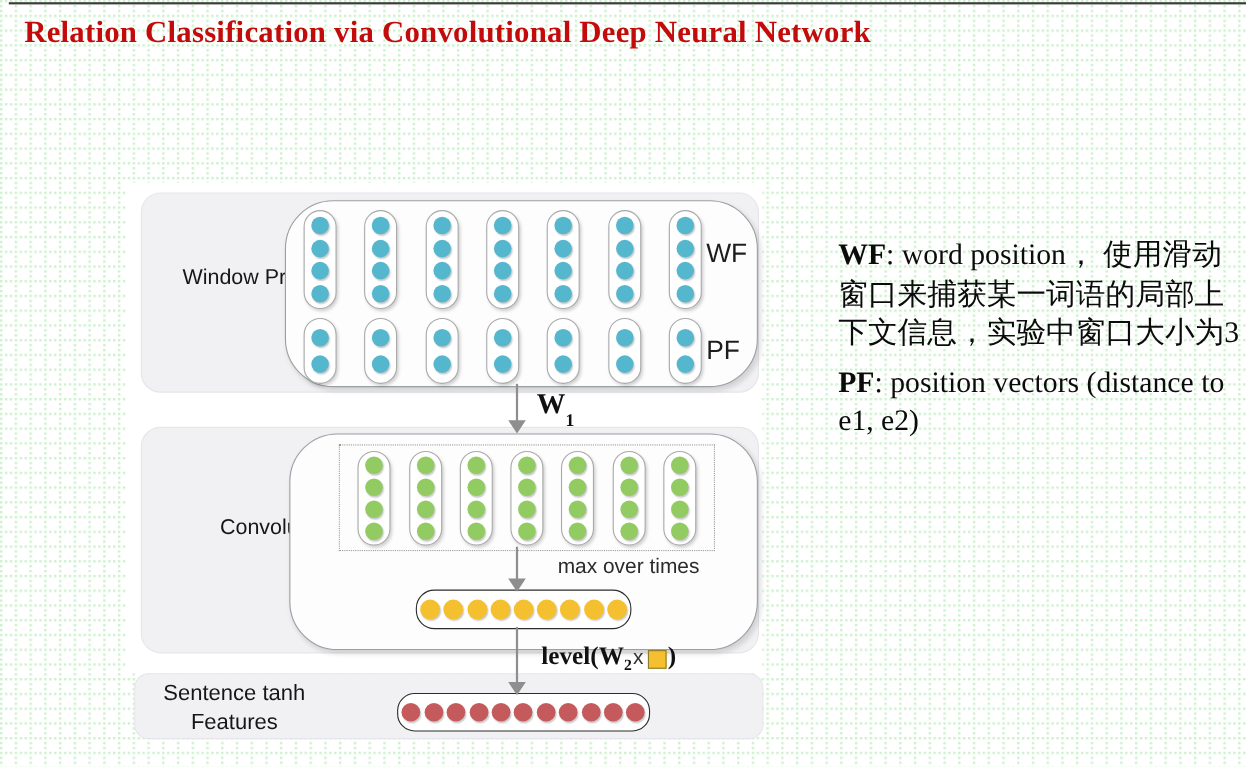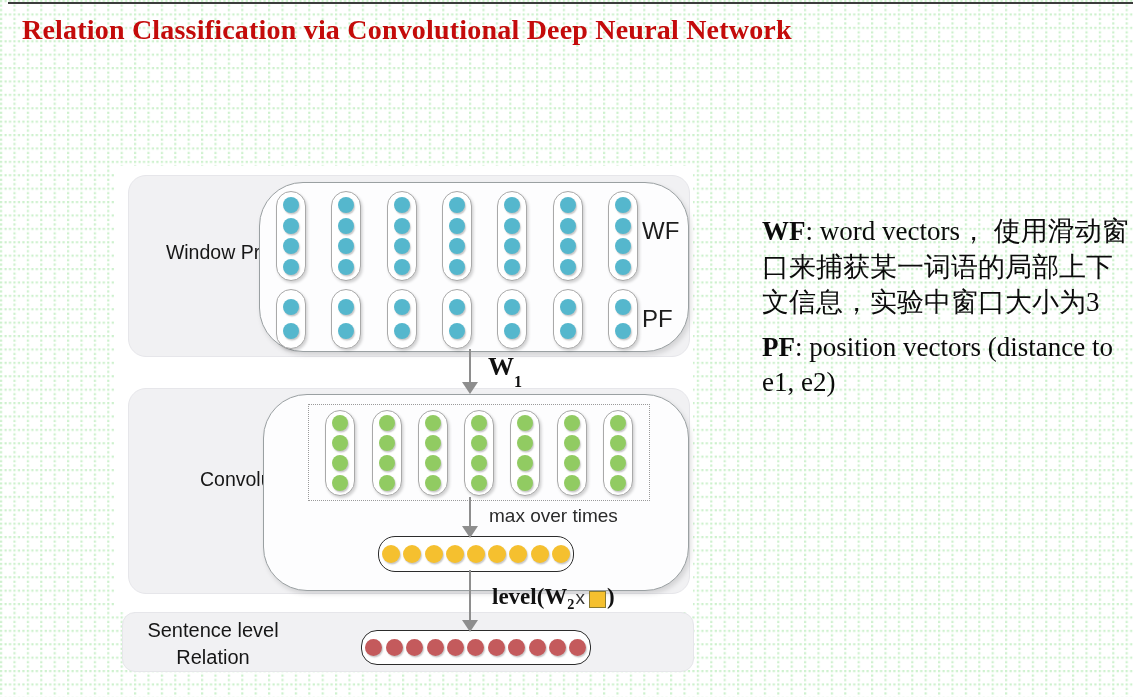--- a/index.html
+++ b/index.html
@@ -87,21 +87,21 @@
   .stem-1{left:469px; top:349px; height:35px;} .head-1{left:462px; top:382px;}
   .stem-2{left:469px; top:497px; height:31px;} .head-2{left:462px; top:526px;}
   .stem-3{left:469px; top:570px; height:52px;} .head-3{left:462px; top:620px;}
 
   .w1-label{
     position:absolute; left:488px; top:352px; z-index:4;
     font-family:"Liberation Serif", serif; font-weight:bold; font-size:26px; color:#111;
   }
   .w1-label sub, .tanh-label sub{font-size:0.62em; position:relative; top:0.35em; line-height:0;}
 
-  .max-label{position:absolute; left:489px; top:505px; font-size:19px; color:#2b2b2b; z-index:4;}
+  .max-label{position:absolute; left:507px; top:505px; font-size:19px; color:#2b2b2b; z-index:4;}
 
   .tanh-label{
     position:absolute; left:492px; top:584px; z-index:4;
     font-family:"Liberation Serif", serif; font-weight:bold; font-size:23px; color:#111;
     display:flex; align-items:baseline;
   }
   .tanh-x{font-family:"Liberation Sans", sans-serif; font-weight:normal; font-size:19px; color:#333; margin-left:1px;}
   .tanh-square{display:inline-block; width:15px; height:15px; border:1px solid #8a7a30;
     margin:0 1px 0 4px; position:relative; top:2px; align-self:center;}
 
@@ -296,34 +296,34 @@
   <div class="arrow-head head-3"></div>
   <div class="tanh-label">
     <span>level(W</span>
       <sub>2</sub>
       <span class="tanh-x">x</span>
       <span class="tanh-square" style="background: rgb(245, 192, 47);"></span>
       <span>)</span>
   </div>
 
   <div class="panel panel-c">
-    <div class="sent-label">Sentence level Relation</div>
+    <div class="sent-label">Sentence tanh Features</div>
     <div class="hcapsule sent-capsule">
         <span class="dot dot-md" style="background: rgb(196, 90, 92);"></span>
         <span class="dot dot-md" style="background: rgb(196, 90, 92);"></span>
         <span class="dot dot-md" style="background: rgb(196, 90, 92);"></span>
         <span class="dot dot-md" style="background: rgb(196, 90, 92);"></span>
         <span class="dot dot-md" style="background: rgb(196, 90, 92);"></span>
         <span class="dot dot-md" style="background: rgb(196, 90, 92);"></span>
         <span class="dot dot-md" style="background: rgb(196, 90, 92);"></span>
         <span class="dot dot-md" style="background: rgb(196, 90, 92);"></span>
         <span class="dot dot-md" style="background: rgb(196, 90, 92);"></span>
         <span class="dot dot-md" style="background: rgb(196, 90, 92);"></span>
         <span class="dot dot-md" style="background: rgb(196, 90, 92);"></span>
       </div>
   </div>
 
   <div class="notes">
-    <p><b>WF</b><span>: word vectors， 使用滑动窗口来捕获某一词语的局部上下文信息，实验中窗口大小为3</span></p>
+    <p><b>WF</b><span>: word position， 使用滑动窗口来捕获某一词语的局部上下文信息，实验中窗口大小为3</span></p>
     <p><b>PF</b><span>: position vectors (distance to e1, e2)</span></p>
   </div>
 
 </div>
 
 </body></html>

